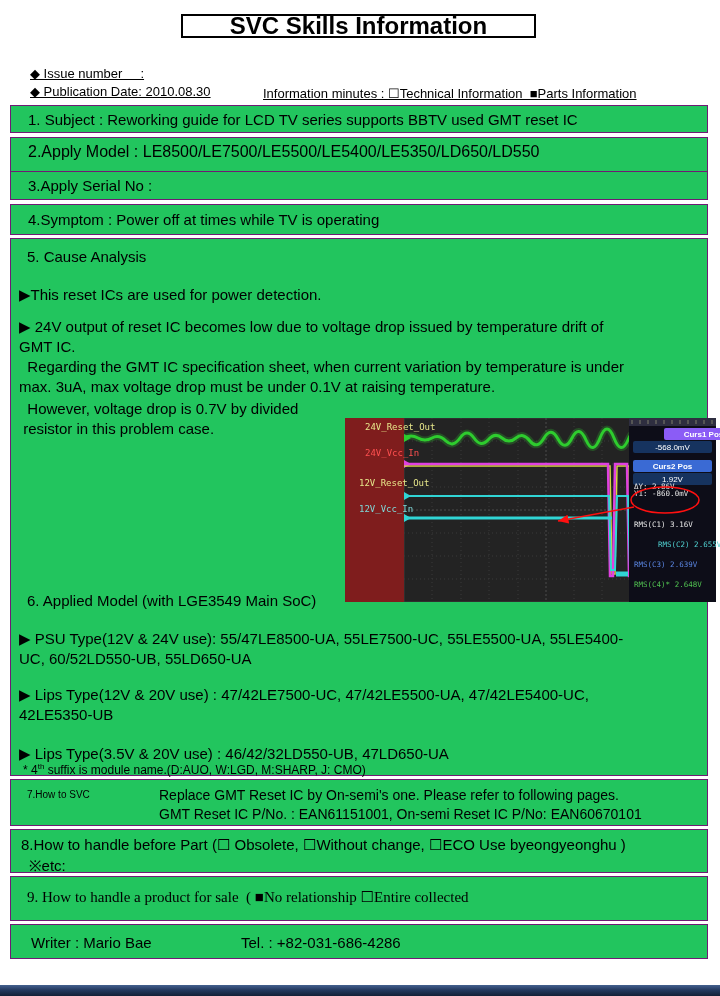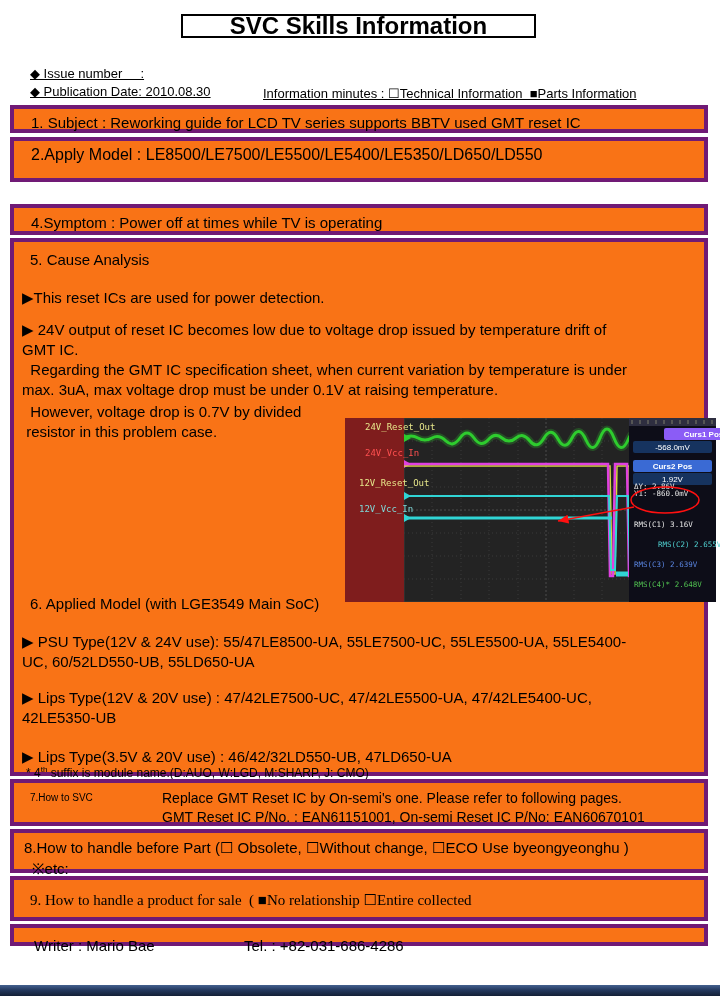--- a/index.html
+++ b/index.html
@@ -9,33 +9,33 @@
 
   .title-box { position:absolute; left:181px; top:14px; width:355px; height:24px;
                border:2px solid #000; display:flex; align-items:center; justify-content:center; }
   .title-text { font-size:24px; font-weight:bold; }
 
   .meta { position:absolute; font-size:13px; white-space:pre;text-decoration:underline; }
   .meta-issue { left:30px; top:66px; }
   .meta-pub { left:30px; top:84px; }
   .meta-minutes { left:263px; top:86px; }
 
-  .box { position:absolute; left:10px; width:698px; border:4px solid #701a75; background:#f97316; }
+  .box { position:absolute; left:10px; width:698px; border:1px solid #701a75; background:#22c55e; }
   .rowline { position:absolute; font-size:15px; white-space:pre; }
   .pre { white-space:pre-wrap; }
 
   .b-subject { top:105px; height:28px; }
   .b-model   { top:137px; height:45px; }
   .b-serial  { top:171px; height:29px; }
   .b-symptom { top:204px; height:31px; }
   .b-cause   { top:238px; height:538px; }
   .b-svc     { top:779px; height:47px; }
   .b-before  { top:829px; height:44px; }
   .b-sale    { top:876px; height:45px;font-family:Liberation Serif, serif; }
-  .b-writer  { top:924px; height:22px; }
+  .b-writer  { top:924px; height:35px; }
 
   .cell-sub { left:17px; top:5px; }
   .cell-model { left:17px; top:5px; font-size:16px; }
   .cell-serial { left:17px; top:5px; }
   .cell-sym { left:17px; top:6px; }
 
   .c-item { position:absolute; font-size:15px; line-height:20px; }
   .c-h5    { left:16px; top:8px; }
   .c-b1    { left:8px;  top:46px; }
   .c-b2    { left:8px;  top:78px;  width:678px; }
@@ -102,20 +102,23 @@
   <div class="meta meta-minutes">Information minutes : ☐Technical Information  ■Parts Information</div>
 
   <div class="box b-subject">
     <div class="rowline cell-sub">1. Subject : Reworking guide for LCD TV series supports BBTV used GMT reset IC</div>
   </div>
 
   <div class="box b-model">
     <div class="rowline cell-model">2.Apply Model : LE8500/LE7500/LE5500/LE5400/LE5350/LD650/LD550</div>
   </div>
 
+  <div class="box b-serial">
+    <div class="rowline cell-serial">3.Apply Serial No :</div>
+  </div>
 
   <div class="box b-symptom">
     <div class="rowline cell-sym">4.Symptom : Power off at times while TV is operating</div>
   </div>
 
   <div class="box b-cause">
     <div class="c-item c-h5 pre">5. Cause Analysis</div>
     <div class="c-item c-b1 pre">▶This reset ICs are used for power detection.</div>
     <div class="c-item c-b2 pre">▶ 24V output of reset IC becomes low due to voltage drop issued by temperature drift of
 GMT IC.</div>

